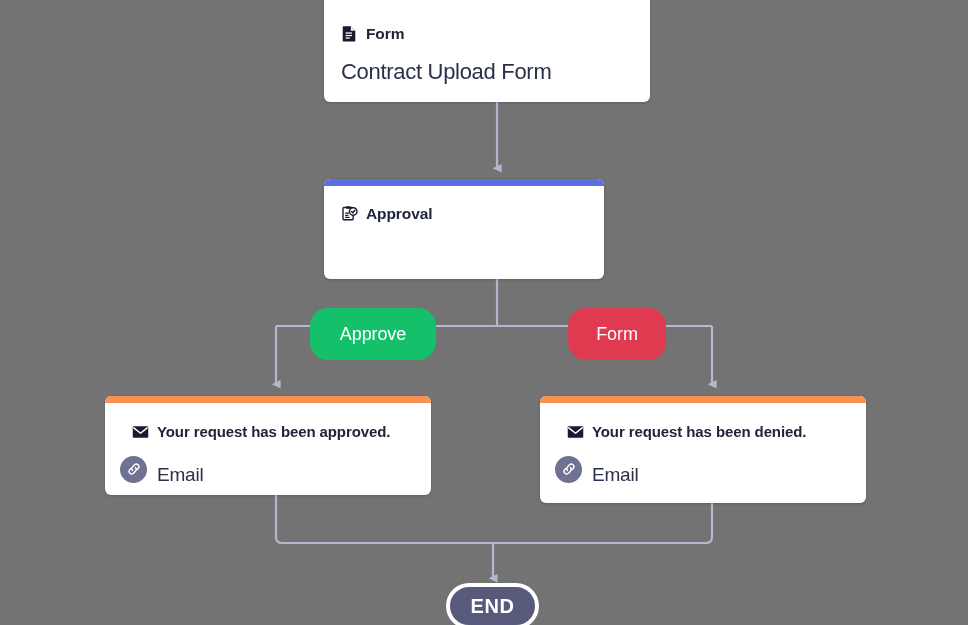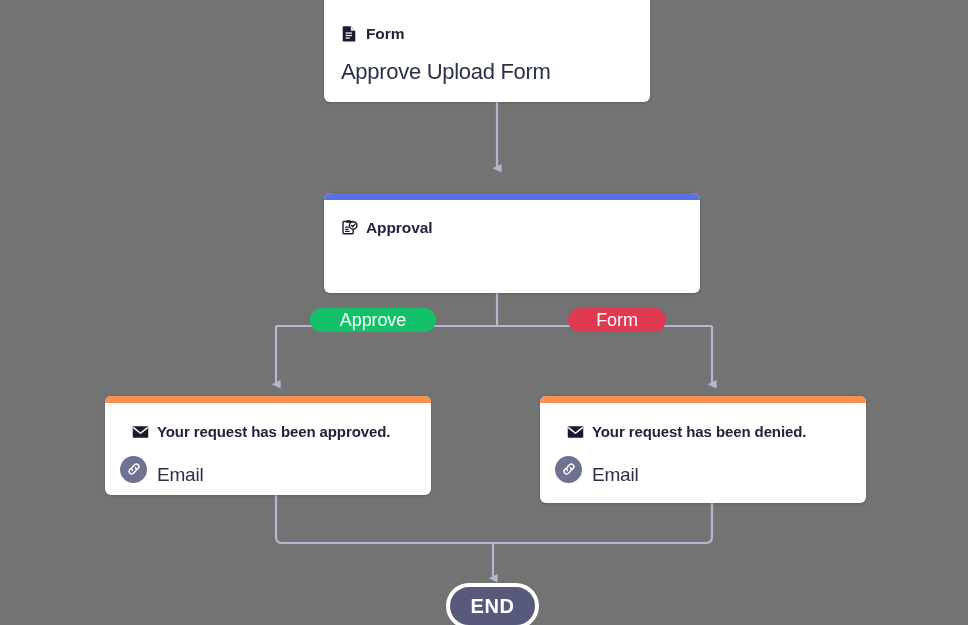--- a/index.html
+++ b/index.html
@@ -124,22 +124,22 @@
     left: 324px;
     top: -18px;
     width: 326px;
     height: 120px;
   }
   #node-form .card-head { position: absolute; left: 17px; top: 43px; }
   #node-form .card-title { position: absolute; left: 17px; top: 78px; }
 
   #node-approval {
     left: 324px;
-    top: 193px;
-    width: 376px;
+    top: 179px;
+    width: 280px;
     height: 100px;
     text-align: center;
   }
   #node-approval .card-head { position: absolute; left: 17px; top: 26px; }
   #node-approval .assignee-row { position: absolute; left: 15px; top: 59px; }
 
   #node-email-approved {
     left: 105px;
     top: 396px;
     width: 326px;
@@ -152,21 +152,21 @@
     height: 107px;
     text-align: center;
   }
   .email-card .card-head { position: absolute; left: 17px; top: 27px; }
   .email-card .channel-row { position: absolute; left: 15px; top: 56px; }
   .email-card .card-head { font-size: 15px; padding-left: 10px; }
 
   
   .branch-pill {
     position: absolute;
-    height: 24px;
+    height: 52px;
     border-radius: 18px;
     display: flex;
     align-items: center;
     justify-content: center;
     color: #ffffff;
     font-size: 18px;
     font-weight: 400;
     letter-spacing: -0.1px;
     white-space: nowrap;
     box-sizing: border-box;
@@ -246,21 +246,21 @@
           <path d="M9.8,1.3 v4.4 h4.4 z" fill="#ffffff" opacity="0.92"></path>
           <g fill="#ffffff">
             <rect x="4.6" y="7.4" width="6.3" height="1.25"></rect>
             <rect x="4.6" y="9.9" width="6.3" height="1.25"></rect>
             <rect x="4.6" y="12.4" width="4.2" height="1.25"></rect>
           </g>
         </svg>
       </span>
       <span>Form</span>
     </div>
-    <div class="card-title">Approve Upload Form</div>
+    <div class="card-title">Contract Upload Form</div>
   </div>
 
   <div class="node-card" id="node-approval">
     <div class="accent-bar" style="background:#5b6fe0"></div>
     <div class="card-head">
       <span class="glyph">
         <svg viewBox="0 0 18 18" width="18" height="18" aria-hidden="true">
           <path d="M3.0,2.2 h9.0 a0.9,0.9 0 0 1 0.9,0.9 v11.0 a0.9,0.9 0 0 1 -0.9,0.9
                    h-9.0 a0.9,0.9 0 0 1 -0.9,-0.9 v-11.0 a0.9,0.9 0 0 1 0.9,-0.9 z" fill="none" stroke="#181b2e" stroke-width="1.5"></path>
           <rect x="5.4" y="0.9" width="4.6" height="2.6" rx="0.7" fill="#181b2e"></rect>

